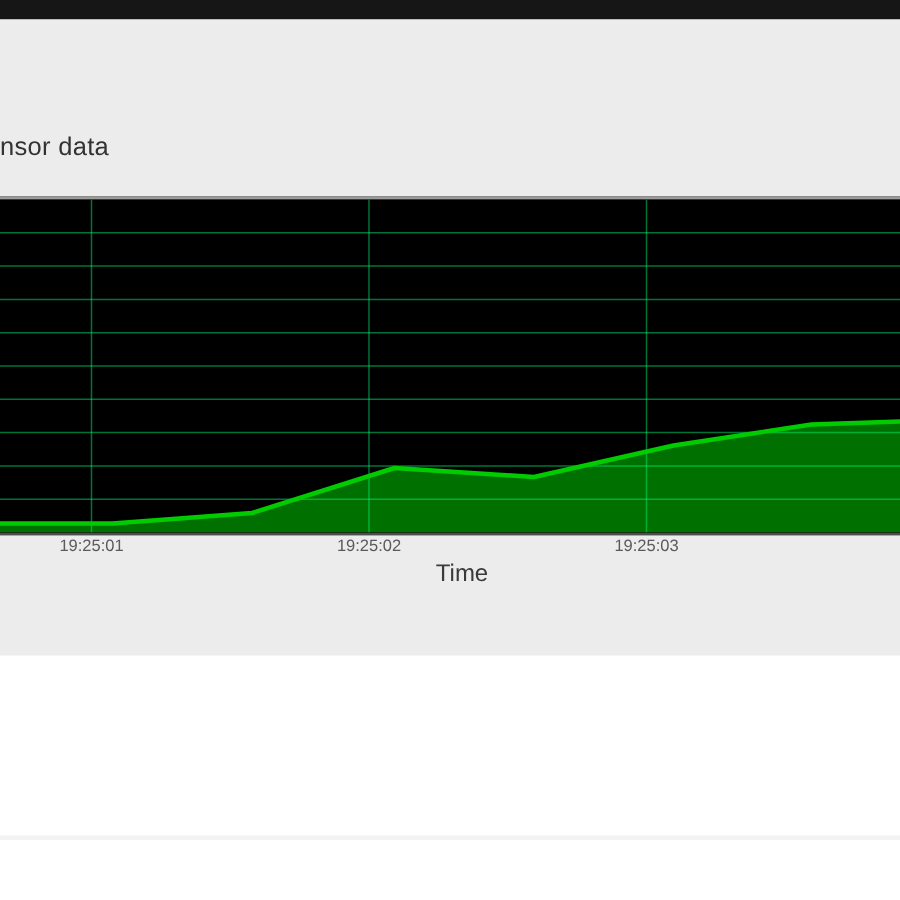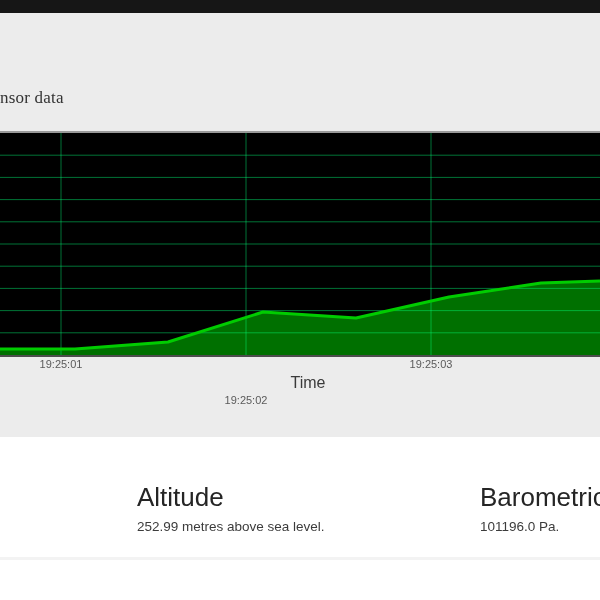--- a/index.html
+++ b/index.html
@@ -4,21 +4,21 @@
 <style>
   html,body{margin:0;padding:0;}
   body{width:600px;height:600px;overflow:hidden;background:#ffffff;
        font-family:"Liberation Sans", sans-serif;}
   .screen{position:relative;width:600px;height:600px;}
 
   .topbar{position:absolute;left:0;top:0;width:600px;height:13px;background:#161616;}
 
   .header{position:absolute;left:0;top:13px;width:600px;height:118px;background:#ececec;}
   .title{position:absolute;left:0;top:75px;margin:0;font-size:17px;font-weight:400;
-         color:#333333;letter-spacing:.2px;white-space:nowrap;font-family:Liberation Serif, serif;}
+         color:#333333;letter-spacing:.2px;white-space:nowrap;}
 
   .chart-wrap{position:absolute;left:0;top:131px;width:600px;height:226px;
               border-top:2px solid #9a9a9a;box-sizing:border-box;
               border-bottom:2px solid #4d4d4d;background:#000;}
   .chart-wrap svg{display:block;}
 
   .axis-area{position:absolute;left:0;top:357px;width:600px;height:80px;background:#ececec;text-decoration:underline;}
   .ticks{position:absolute;left:0;top:1px;width:600px;height:14px;}
   .tick{position:absolute;top:0;transform:translateX(-50%);font-size:11px;color:#5a5a5a;
         white-space:nowrap;}
@@ -62,32 +62,22 @@
         <line x1="61" y1="0" x2="61" y2="222" stroke="rgba(0,255,120,0.45)" stroke-width="1"></line>
         <line x1="246" y1="0" x2="246" y2="222" stroke="rgba(0,255,120,0.45)" stroke-width="1"></line>
         <line x1="431" y1="0" x2="431" y2="222" stroke="rgba(0,255,120,0.45)" stroke-width="1"></line>
         <polyline points="0,216 75,216 168,209 263,179 356,185 449,164 541,150 600,148" fill="none" stroke="#00cc00" stroke-width="3" stroke-linejoin="round"></polyline>
       </svg>
   </div>
 
   <div class="axis-area">
     <div class="ticks">
         <span class="tick" style="left: 61px;">19:25:01</span>
-        <span class="tick" style="left: 246px; margin-top: 36px;">19:25:02</span>
+        <span class="tick" style="left: 246px;">19:25:02</span>
         <span class="tick" style="left: 431px;">19:25:03</span>
       </div>
     <div class="axis-title">Time</div>
   </div>
 
-  <div class="metrics">
-    <div class="metric metric-a">
-      <h2 class="metric-title">Altitude</h2>
-      <div class="metric-value">252.99 metres above sea level.</div>
-    </div>
-    <div class="metric metric-b">
-      <h2 class="metric-title">Barometric</h2>
-      <div class="metric-value">101196.0 Pa.</div>
-    </div>
-  </div>
 
   <div class="divider"></div>
 
 </div>
 
 </body></html>

